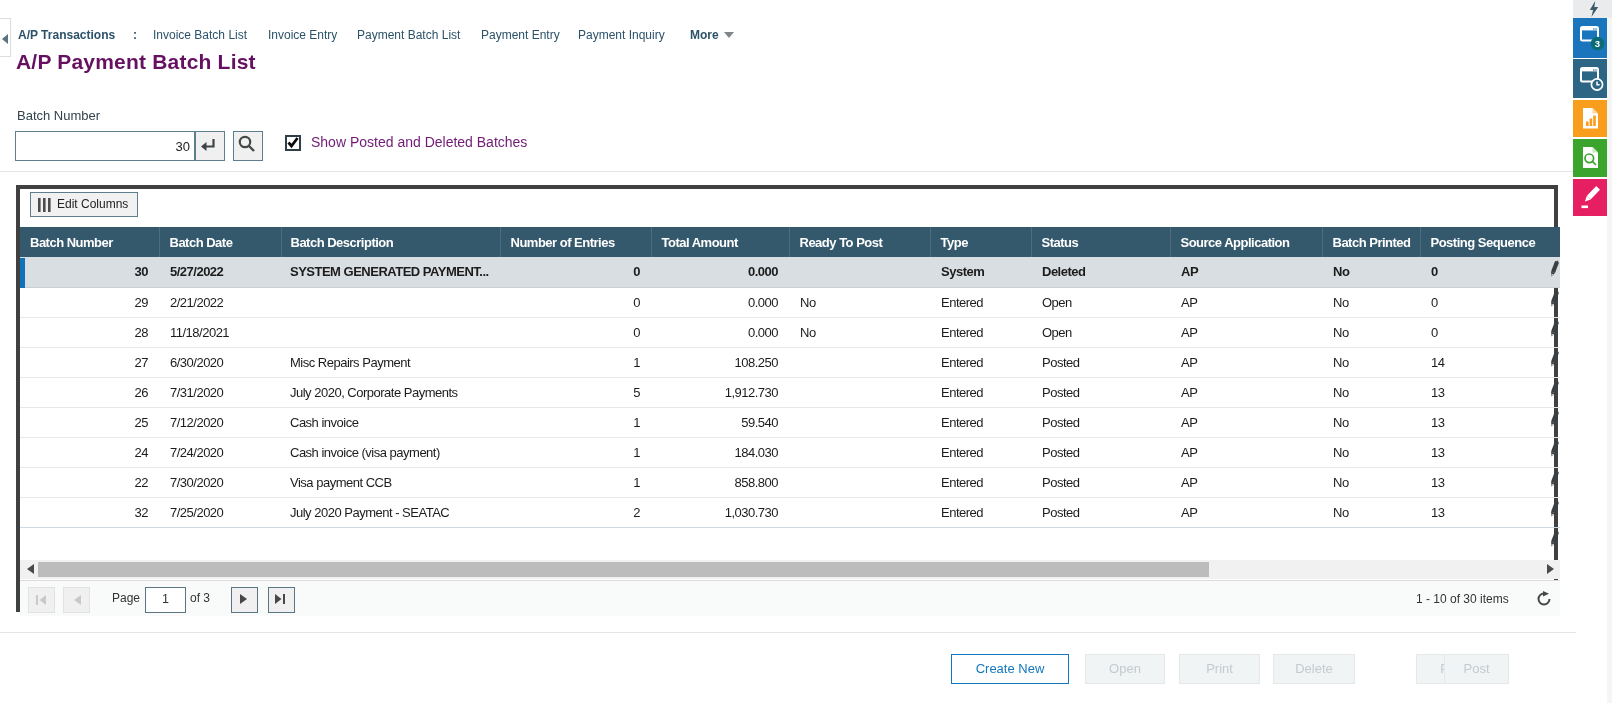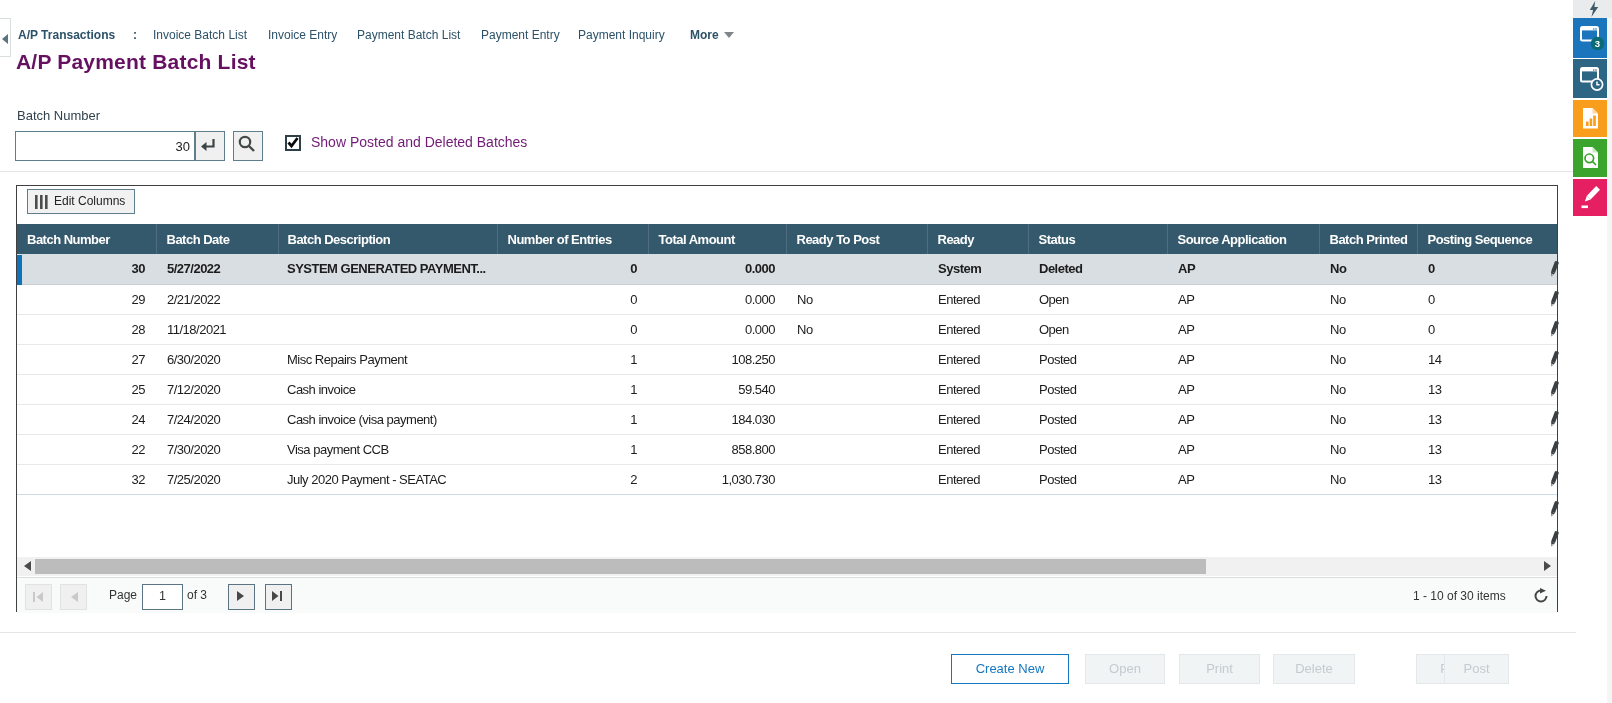--- a/index.html
+++ b/index.html
@@ -13,21 +13,21 @@
 .tab { position:absolute; left:-2px; top:18px; width:13px; height:39px; background:#fff; border:1px solid #d9dee1; }
 .tab .arr { position:absolute; left:3px; top:15px; width:0; height:0; border-top:5px solid transparent; border-bottom:5px solid transparent; border-right:6px solid #5c7482; }
 .title { position:absolute; left:16px; top:50px; font-size:21px; font-weight:bold; color:#651060; letter-spacing:0.2px; }
 .lbl { position:absolute; font-size:13px; color:#32424d; }
 .ctl { position:absolute; border:1.5px solid #5e7e8e; background:#f0f0f0; }
 input.bn { position:absolute; left:15px; top:131px; width:180px; height:30px; border:1.5px solid #5e7e8e; background:#fff; font-family:"Liberation Sans", sans-serif; font-size:13px; text-align:right; padding-right:4px; color:#222; }
 .hline { position:absolute; height:1px; background:#e3e6e8; }
 
 .cb { position:absolute; left:285px; top:135px; width:16px; height:16px; border:2px solid #2f3f48; background:#fff; }
 
-.grid { position:absolute; left:16px; top:185px; width:1542px; height:427px; border:1px solid #404040; background:#fff; }
+.grid { position:absolute; left:16px; top:185px; width:1542px; height:427px; border:4px solid #404040; background:#fff; }
 .editbtn { position:absolute; left:10px; top:3px; width:108px; height:25px; border:1.5px solid #5e7e8e; background:#f1f1f1; font-size:12px; color:#222; }
 table.g { position:absolute; left:0; top:38px; border-collapse:collapse; table-layout:fixed; width:1540px; }
 table.g th { background:#35596c; color:#fff; font-size:13px; letter-spacing:-0.5px; font-weight:bold; text-align:left; height:30px; padding:0 10px; border-left:1px solid #4e6e80; overflow:hidden; white-space:nowrap; }
 table.g th:first-child { border-left:none; }
 table.g td { font-size:13px; letter-spacing:-0.5px; color:#1c1c1c; height:30px; padding:0 11px; border-bottom:1px solid #e8e8e8; overflow:hidden; white-space:nowrap; }
 table.g tr.sel td { background:#d8dee2; font-weight:bold; border-bottom:1px solid #c9ced2; }
 table.g tbody tr:last-child td { border-bottom:1px solid #ccdbe6; }
 table.g td:nth-child(3), table.g th:nth-child(3) { padding-left:9px; }
 td.r, th.r { text-align:right; }
 .selbar { position:absolute; left:0px; top:69px; width:5px; height:30px; background:#0f72bb; z-index:5; }
@@ -109,21 +109,21 @@
         <col style="width:140px">
       </colgroup>
     <thead>
         <tr>
           <th>Batch Number</th>
           <th>Batch Date</th>
           <th>Batch Description</th>
           <th>Number of Entries</th>
           <th>Total Amount</th>
           <th>Ready To Post</th>
-          <th>Ready</th>
+          <th>Type</th>
           <th>Status</th>
           <th>Source Application</th>
           <th>Batch Printed</th>
           <th>Posting Sequence</th>
         </tr>
       </thead>
     <tbody>
       <tr class="sel">
           <td class="r">30</td>
           <td>5/27/2022</td>
@@ -168,20 +168,33 @@
           <td>6/30/2020</td>
           <td>Misc Repairs Payment</td>
           <td class="r">1</td>
           <td class="r">108.250</td>
           <td></td>
           <td>Entered</td>
           <td>Posted</td>
           <td>AP</td>
           <td>No</td>
           <td>14</td>
+        </tr>
+      <tr>
+          <td class="r">26</td>
+          <td>7/31/2020</td>
+          <td>July 2020, Corporate Payments</td>
+          <td class="r">5</td>
+          <td class="r">1,912.730</td>
+          <td></td>
+          <td>Entered</td>
+          <td>Posted</td>
+          <td>AP</td>
+          <td>No</td>
+          <td>13</td>
         </tr>
       <tr>
           <td class="r">25</td>
           <td>7/12/2020</td>
           <td>Cash invoice</td>
           <td class="r">1</td>
           <td class="r">59.540</td>
           <td></td>
           <td>Entered</td>
           <td>Posted</td>

